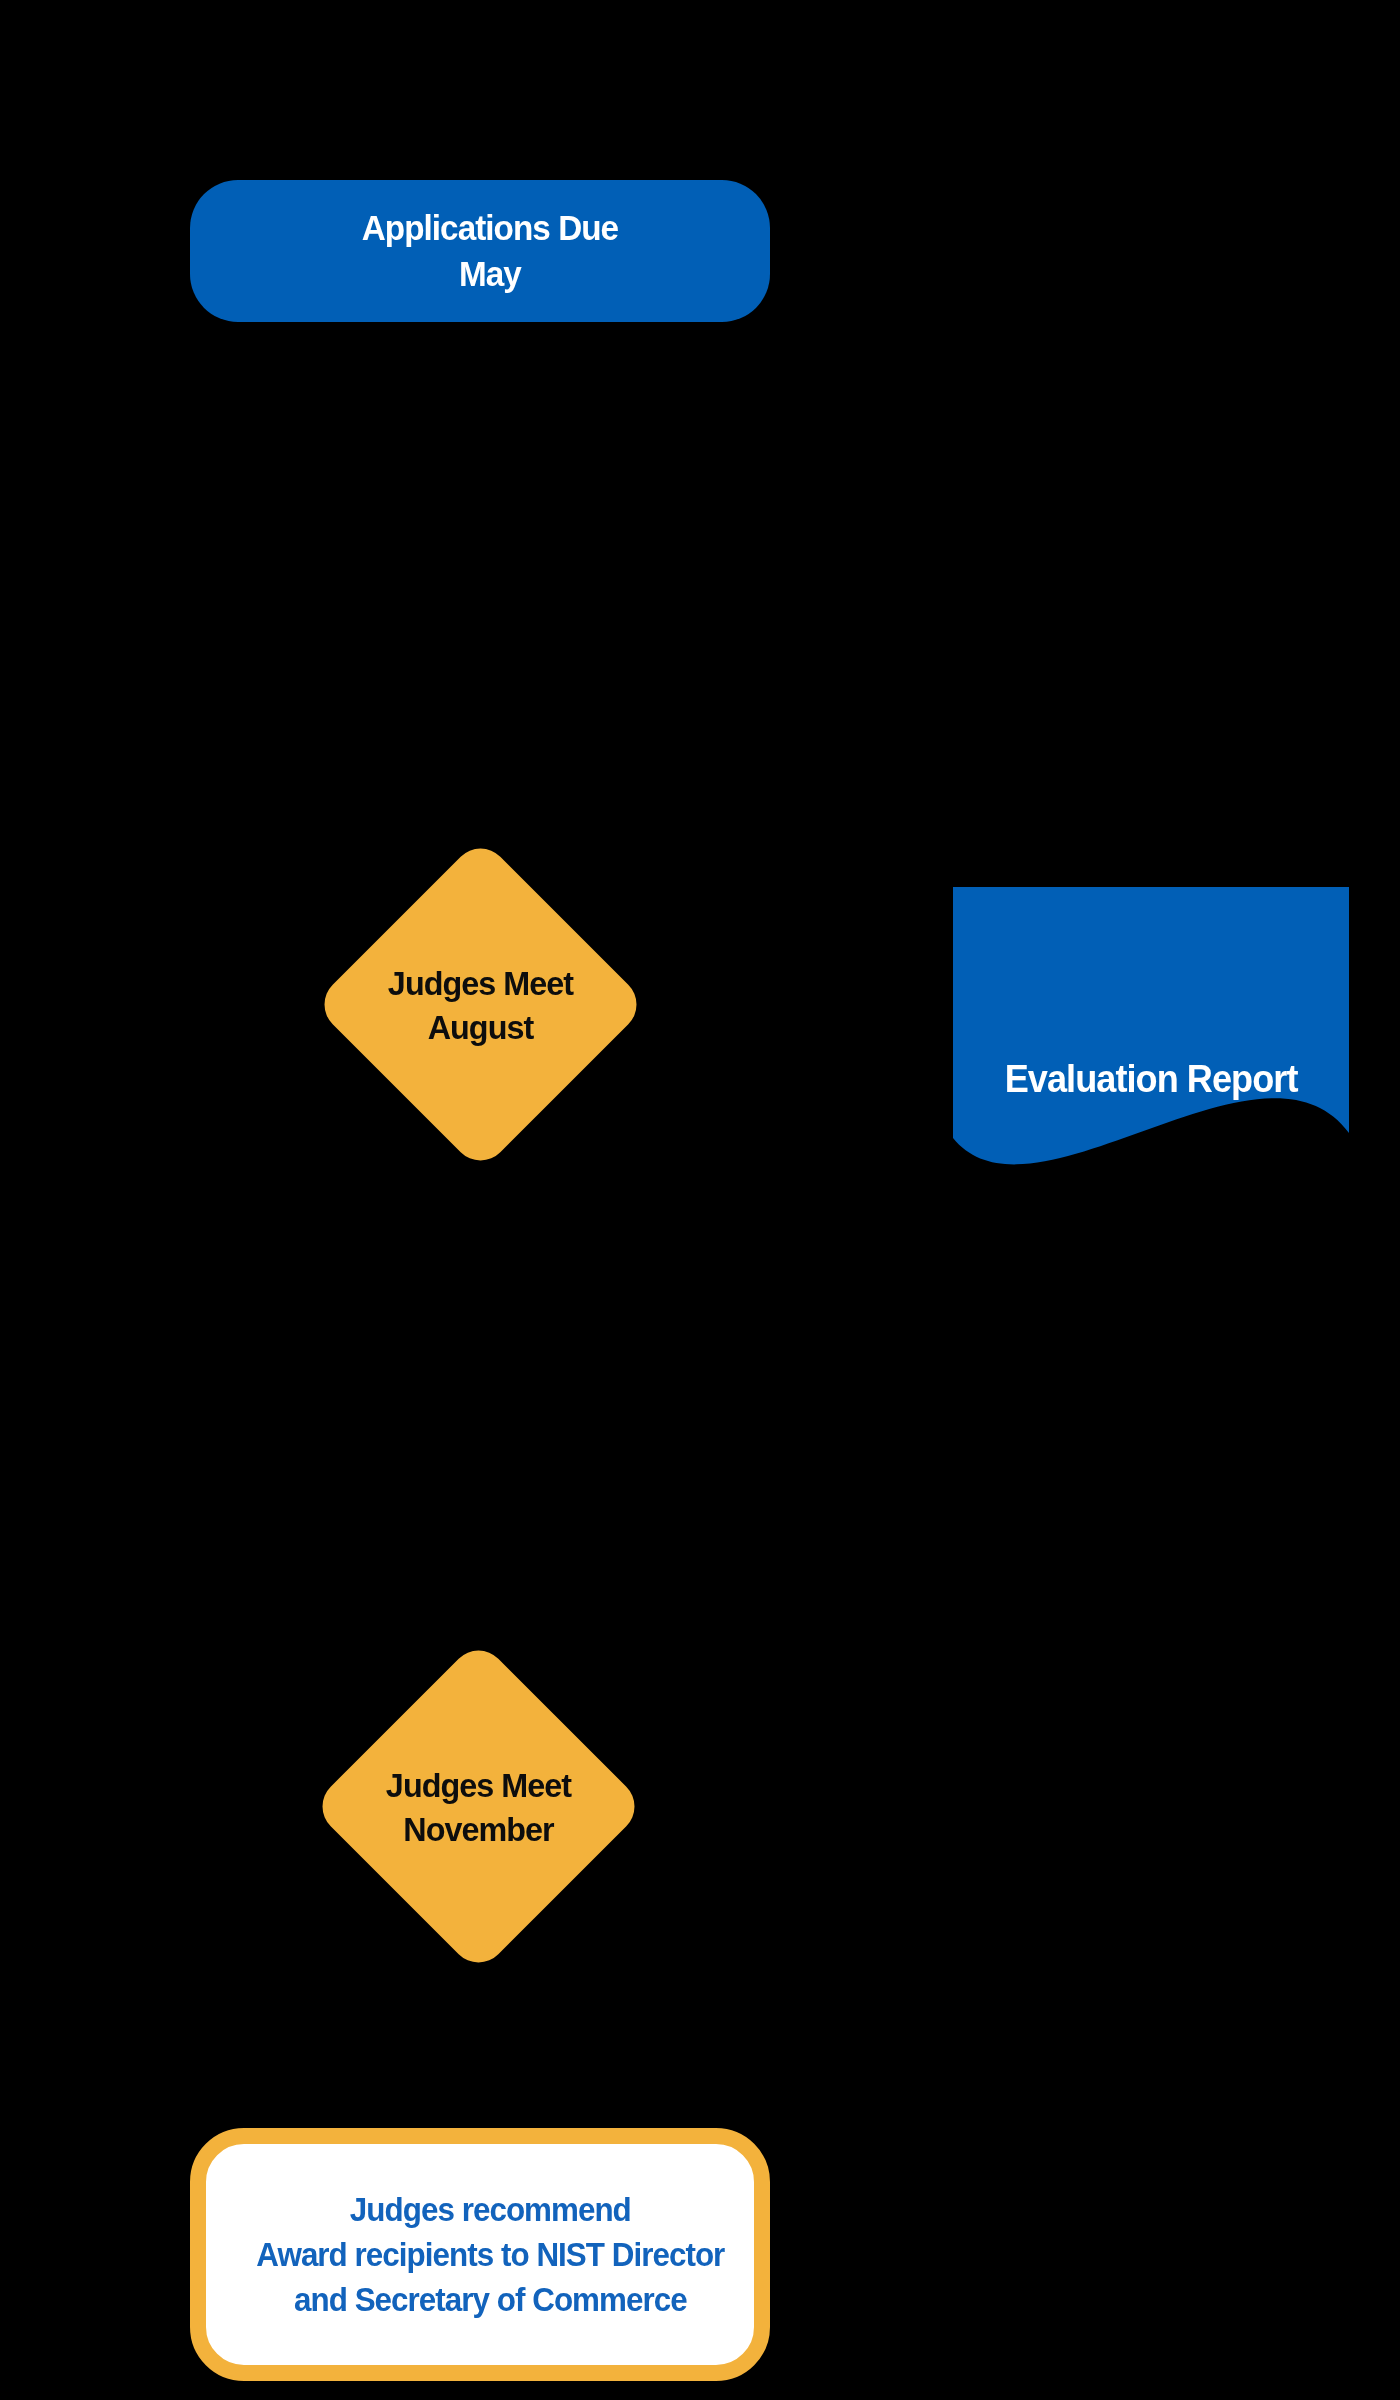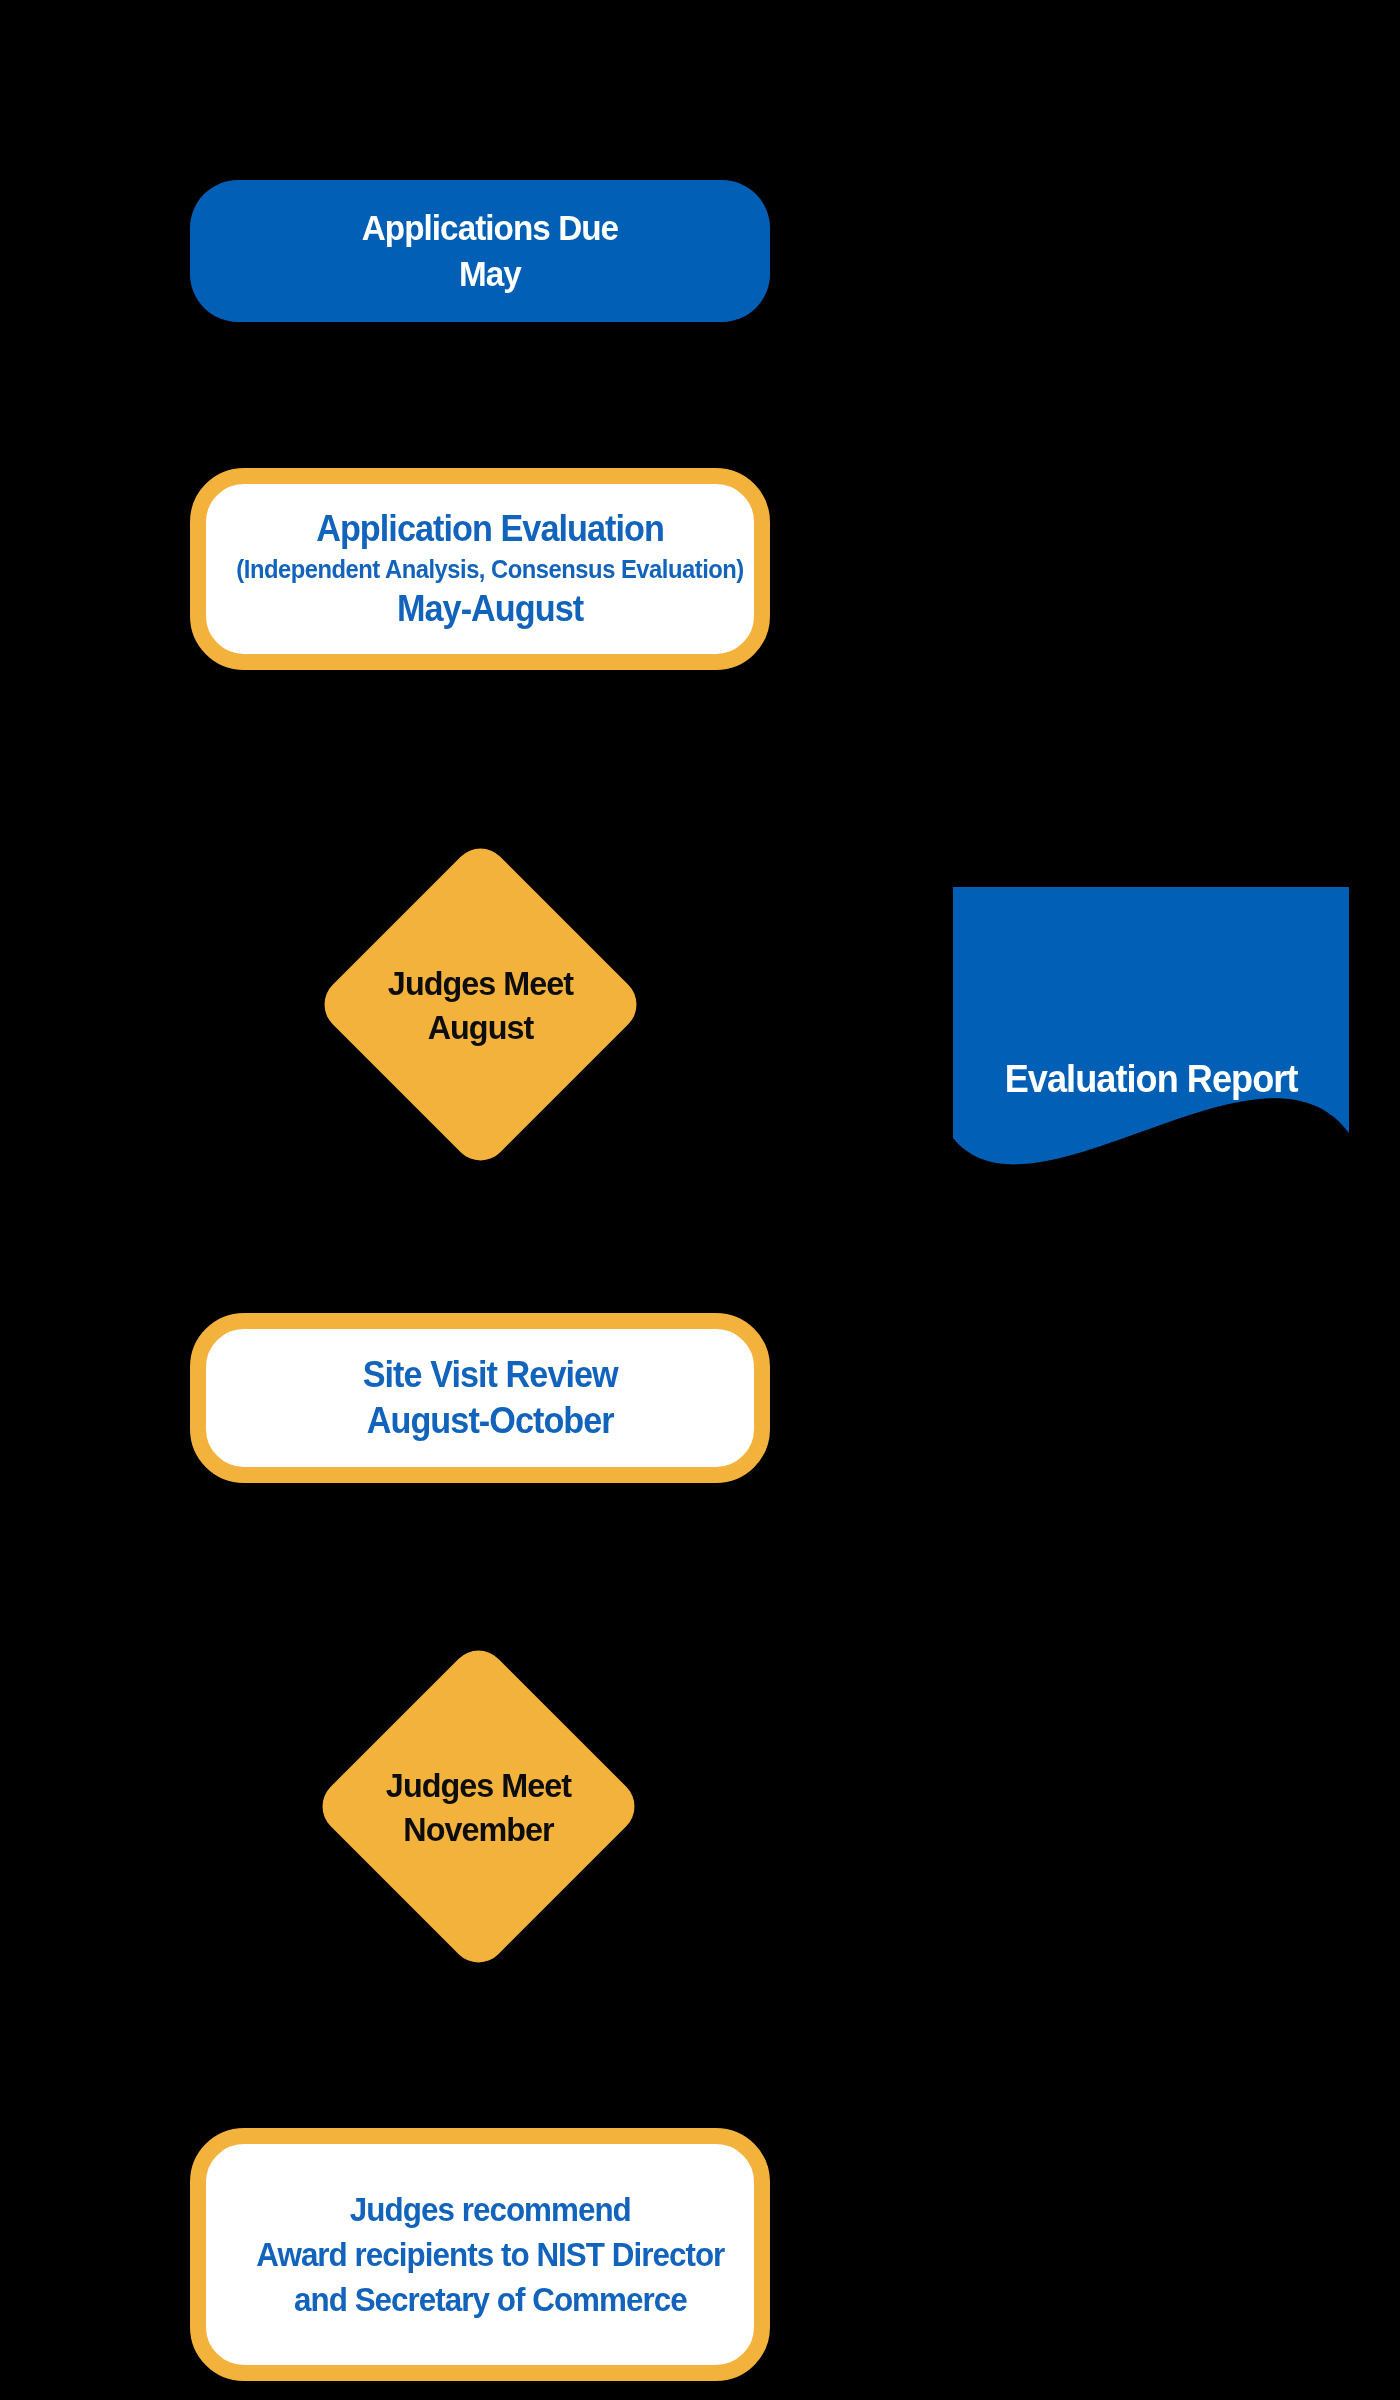--- a/index.html
+++ b/index.html
@@ -61,52 +61,39 @@
 
 <div class="canvas">
 
   <div class="node pill">
     <div class="stack">
       <span class="ln">Applications Due</span>
       <span class="ln">May</span>
     </div>
   </div>
 
-  <div class="node obox app-eval">
-    <div class="stack">
-      <span class="ln t-lg">Application Evaluation</span>
-      <span class="ln t-sm">(Independent Analysis, Consensus Evaluation)</span>
-      <span class="ln t-lg">May-August</span>
-    </div>
-  </div>
 
   <div class="diamond d1">
     <div class="diamond-inner">
       <div class="stack">
         <span class="ln">Judges Meet</span>
         <span class="ln">August</span>
       </div>
     </div>
   </div>
 
   <div class="node report">
     <svg viewBox="0 0 396 280" width="396" height="280" aria-hidden="true">
       <path d="M0 0 H396 V246 C310 130 80 350 0 251 Z" fill="#015FB6"></path>
     </svg>
     <div class="report-label">
       <span class="ln" style="transform:scaleX(0.95);">Evaluation Report</span>
     </div>
   </div>
 
-  <div class="node obox site-visit">
-    <div class="stack">
-      <span class="ln t-lg">Site Visit Review</span>
-      <span class="ln t-lg">August-October</span>
-    </div>
-  </div>
 
   <div class="diamond d2">
     <div class="diamond-inner">
       <div class="stack">
         <span class="ln">Judges Meet</span>
         <span class="ln">November</span>
       </div>
     </div>
   </div>
 

